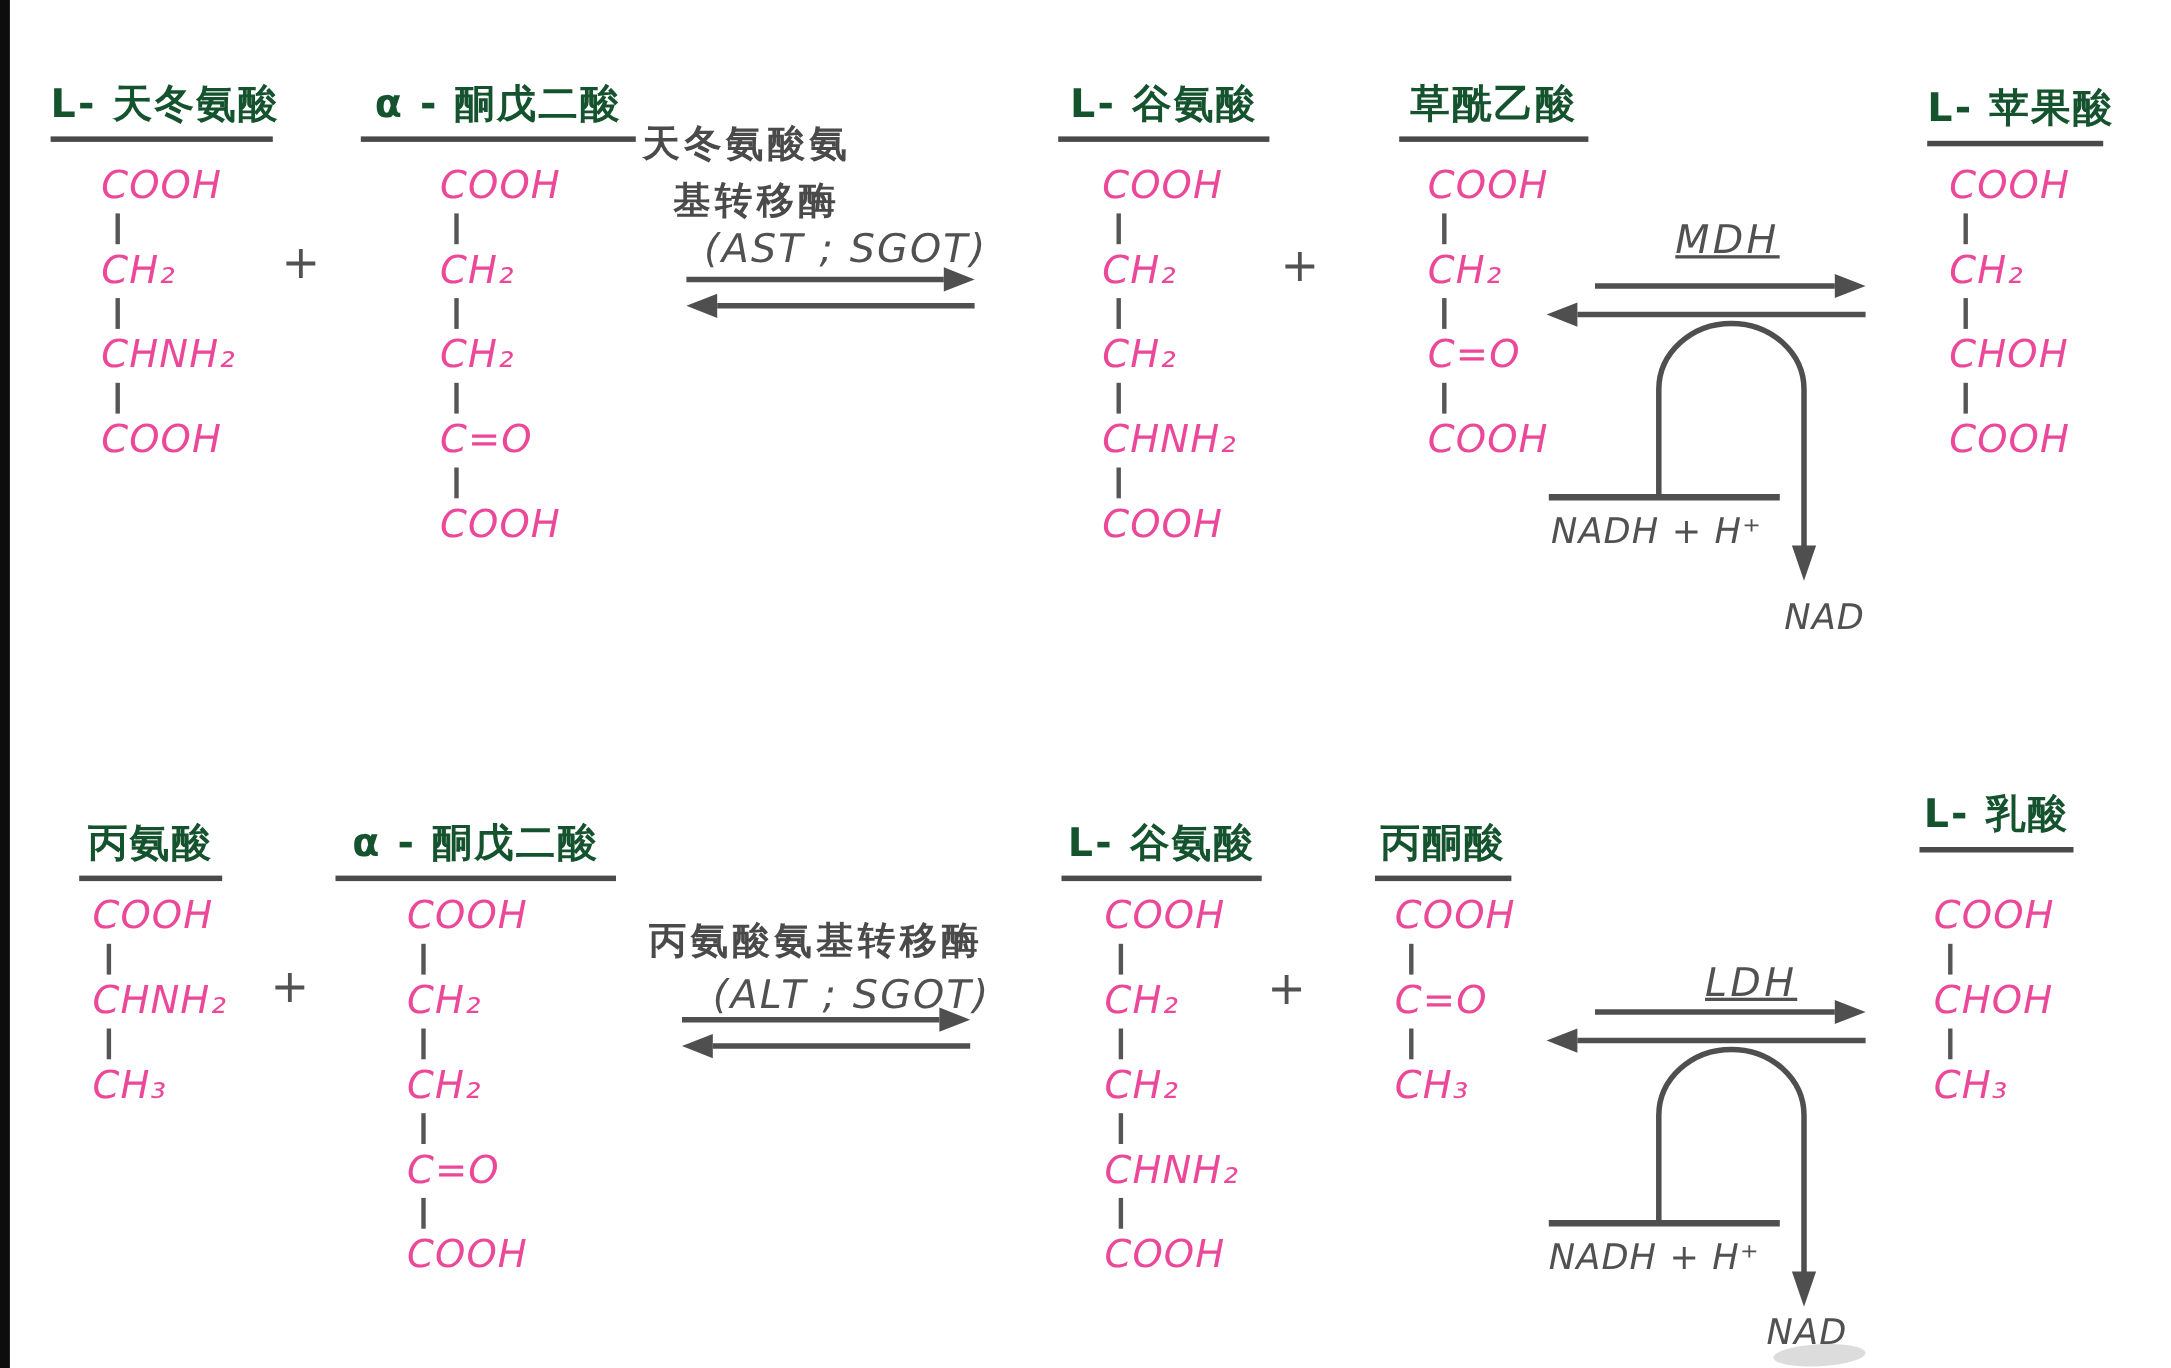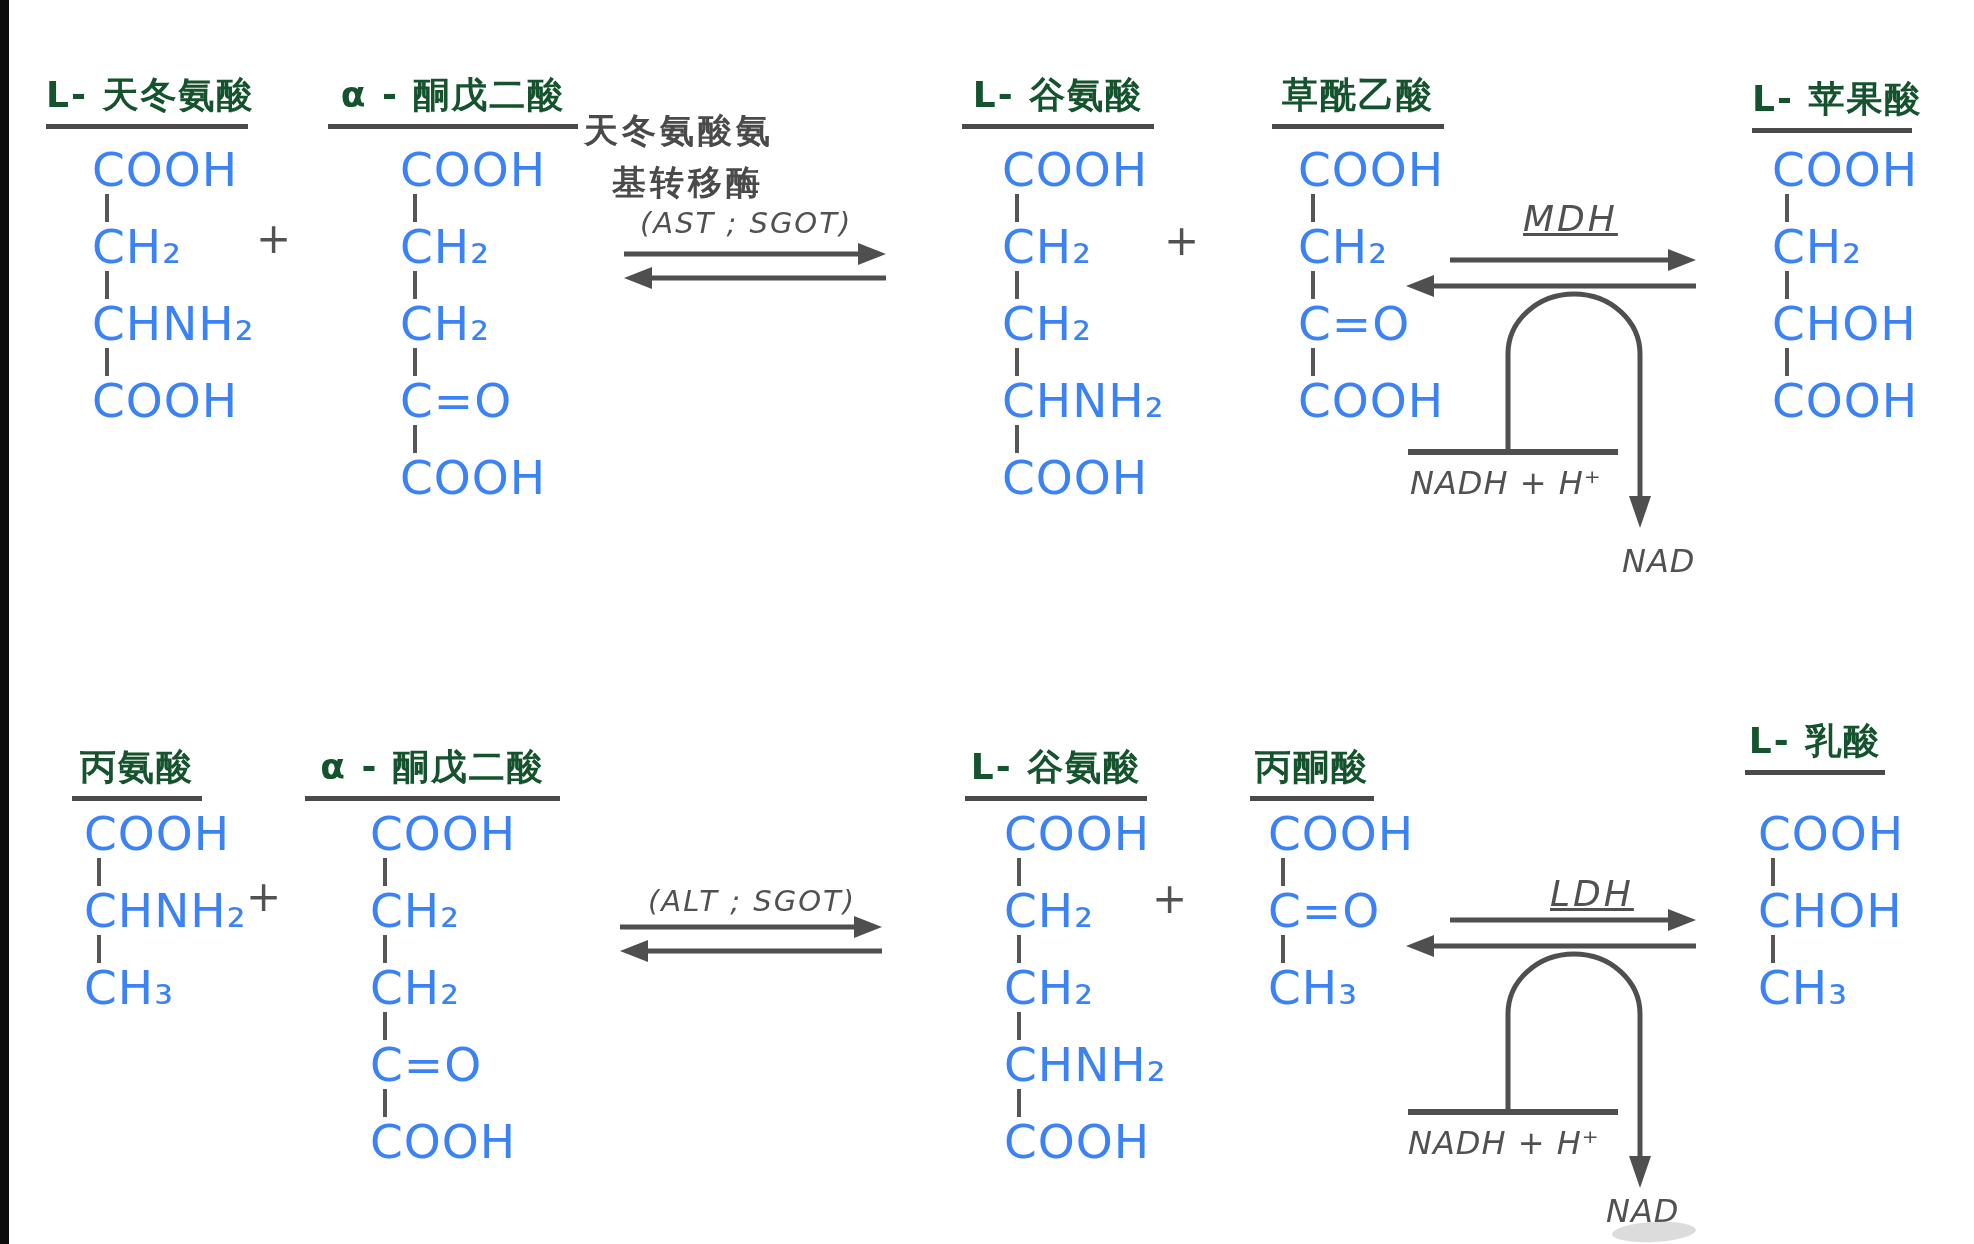--- a/index.html
+++ b/index.html
@@ -20,30 +20,30 @@
   }
   .t{
     position:absolute;
     font-size:36px;line-height:1.15;letter-spacing:2px;
     color:#14532d;font-weight:600;
     border-bottom:5px solid #4a4a4a;
     padding-bottom:9px;white-space:nowrap;text-align:center;
   }
   .struct{position:absolute;display:flex;flex-direction:column;align-items:flex-start;}
   .fl{
-    font-size:47px;line-height:35px;letter-spacing:1px;color:#3b82f6;white-space:nowrap;
+    font-size:35px;line-height:35px;letter-spacing:1px;color:#ec4899;white-space:nowrap;font-style:italic;
   }
   .bond{width:4px;height:28px;background:#565656;margin:7px 0 7px 13px;}
   .plus{position:absolute;font-size:42px;color:#525252;line-height:1;}
   .enz{
     position:absolute;font-size:34px;letter-spacing:4px;color:#4a4a4a;
     font-weight:600;white-space:nowrap;
   }
   .abbr{
-    position:absolute;font-size:29px;font-style:italic;letter-spacing:2px;
+    position:absolute;font-size:36px;font-style:italic;letter-spacing:2px;
     color:#515151;white-space:nowrap;
   }
   .dhlabel{
     position:absolute;font-size:36px;font-style:italic;letter-spacing:3px;
     color:#515151;white-space:nowrap;text-decoration:underline;
   }
   .cof{
     position:absolute;font-size:32px;font-style:italic;letter-spacing:1px;
     color:#515151;white-space:nowrap;
   }
@@ -161,20 +161,21 @@
     <div class="bond"></div>
     <div class="fl">CH₂</div>
     <div class="bond"></div>
     <div class="fl">CH₂</div>
     <div class="bond"></div>
     <div class="fl">C=O</div>
     <div class="bond"></div>
     <div class="fl">COOH</div>
   </div>
 
+  <div class="enz" style="left:590px;top:832px;">丙氨酸氨基转移酶</div>
   <div class="abbr" style="left:648px;top:884px;">(ALT ; SGOT)</div>
   <svg style="left:618px;top:911px;" width="270" height="52" viewBox="0 0 270 52">
     <line x1="2" y1="16" x2="236" y2="16" stroke-width="5"></line>
     <polygon points="236,5 264,16 236,27"></polygon>
     <line x1="264" y1="40" x2="30" y2="40" stroke-width="5"></line>
     <polygon points="30,29 2,40 30,51"></polygon>
   </svg>
 
   <div class="t" style="left:965px;top:746px;width:182px;">L- 谷氨酸</div>
   <div class="struct" style="left:1004px;top:816px;">

